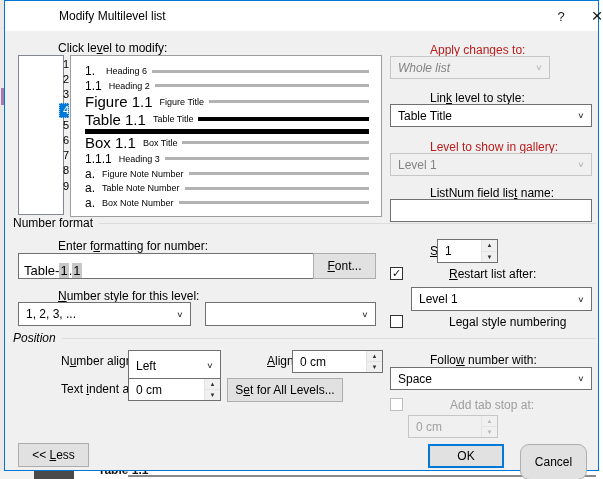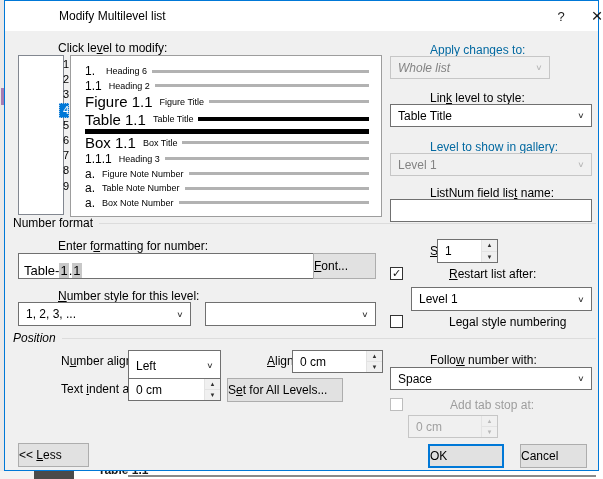--- a/index.html
+++ b/index.html
@@ -18,21 +18,21 @@
 
   
   .dialog { left:4px; top:0; width:595px; height:471px; background:#f0f0f0; border:1px solid #0078d7; }
   .titlebar { left:0; top:0; width:593px; height:30px; background:#ffffff; }
   .title { left:14px; top:0; height:30px; line-height:30px; font-size:12px; }
   .cap-btn { width:30px; height:30px; display:flex; align-items:center; justify-content:center; color:#1a1a1a; }
   .help-btn { left:516px; top:0; font-size:13px; }
   .close-btn { left:552px; top:0; font-size:19px; }
 
   .lbl { white-space:nowrap; }
-  .lbl-dis { color:#0369a1; white-space:nowrap; }
+  .lbl-dis { color:#b91c1c; white-space:nowrap; }
   u { text-decoration:underline; }
 
   
   .listbox { left:13px; top:54px; width:46px; height:160px; background:#fff; border:1px solid #828790; display:flex; }
   .lb-items { width:29px; padding-top:1px; }
   .lb-item { height:15.2px; line-height:15px; padding-left:4px; font-size:11px; }
   .lb-item.sel { background:#0078d7; color:#fff; outline:1px dotted #9cc3e8; outline-offset:-1px; }
   .lb-scroll { width:15px; background:#f0f0f0; position:relative; }
   .lb-arrow { position:absolute; left:0; width:15px; height:15px; display:flex; align-items:center; justify-content:center; color:#a6a6a6; font-size:9px; }
   .lb-up { top:0; } .lb-down { bottom:0; }
@@ -60,21 +60,21 @@
   .spinner { background:#fff; border:1px solid #707070; position:absolute; display:flex; }
   .spin-val { flex:1; display:flex; align-items:center; padding-left:7px; }
   .spin-btns { width:16px; border-left:1px solid #e3e3e3; display:flex; flex-direction:column; }
   .spin-btn { flex:1; display:flex; align-items:center; justify-content:center; font-size:6px; color:#303030; background:#f0f0f0; }
   .spin-btn:first-child { border-bottom:1px solid #e3e3e3; }
   .spinner.dis { border-color:#c6c6c6; background:#f0f0f0; }
   .spinner.dis .spin-val { color:#a0a0a0; }
   .spinner.dis .spin-btn { color:#b8b8b8; background:#f0f0f0; }
 
   
-  .btn { background:#e1e1e1; border:1px solid #adadad; display:flex; align-items:center; justify-content:flex-start; position:absolute; font-size:12px; }
+  .btn { background:#e1e1e1; border:1px solid #adadad; display:flex; align-items:center; justify-content:center; position:absolute; font-size:12px; }
   .btn.focus { border:2px solid #0078d7; }
 
   
   .check { width:13px; height:13px; background:#fff; border:1px solid #333; position:absolute; display:flex; align-items:center; justify-content:center; font-size:11px; font-weight:bold; color:#111; line-height:1; }
   .check.dis { border-color:#bdbdbd; }
 
   
   .group-hd { position:absolute; display:flex; align-items:center; }
   .group-hd .g-line { flex:1; height:1px; background:#dcdcdc; margin-left:6px; }
 
@@ -293,17 +293,17 @@
       <span class="spin-btn">▼</span>
     </span>
   </div>
 
   <div class="btn" style="left:13px; top:442px; width:71px; height:24px;">
     <span>&lt;&lt; <u>L</u>ess</span>
   </div>
   <div class="btn focus" style="left:423px; top:443px; width:76px; height:24px;">
     <span>OK</span>
   </div>
-  <div class="btn" style="left:515px; top:443px; width:67px; height:24px;">
+  <div class="btn" style="left:515px; top:443px; width:67px; height:36px;border-radius:9px;">
     <span>Cancel</span>
   </div>
 
 </div>
 
 </body></html>

